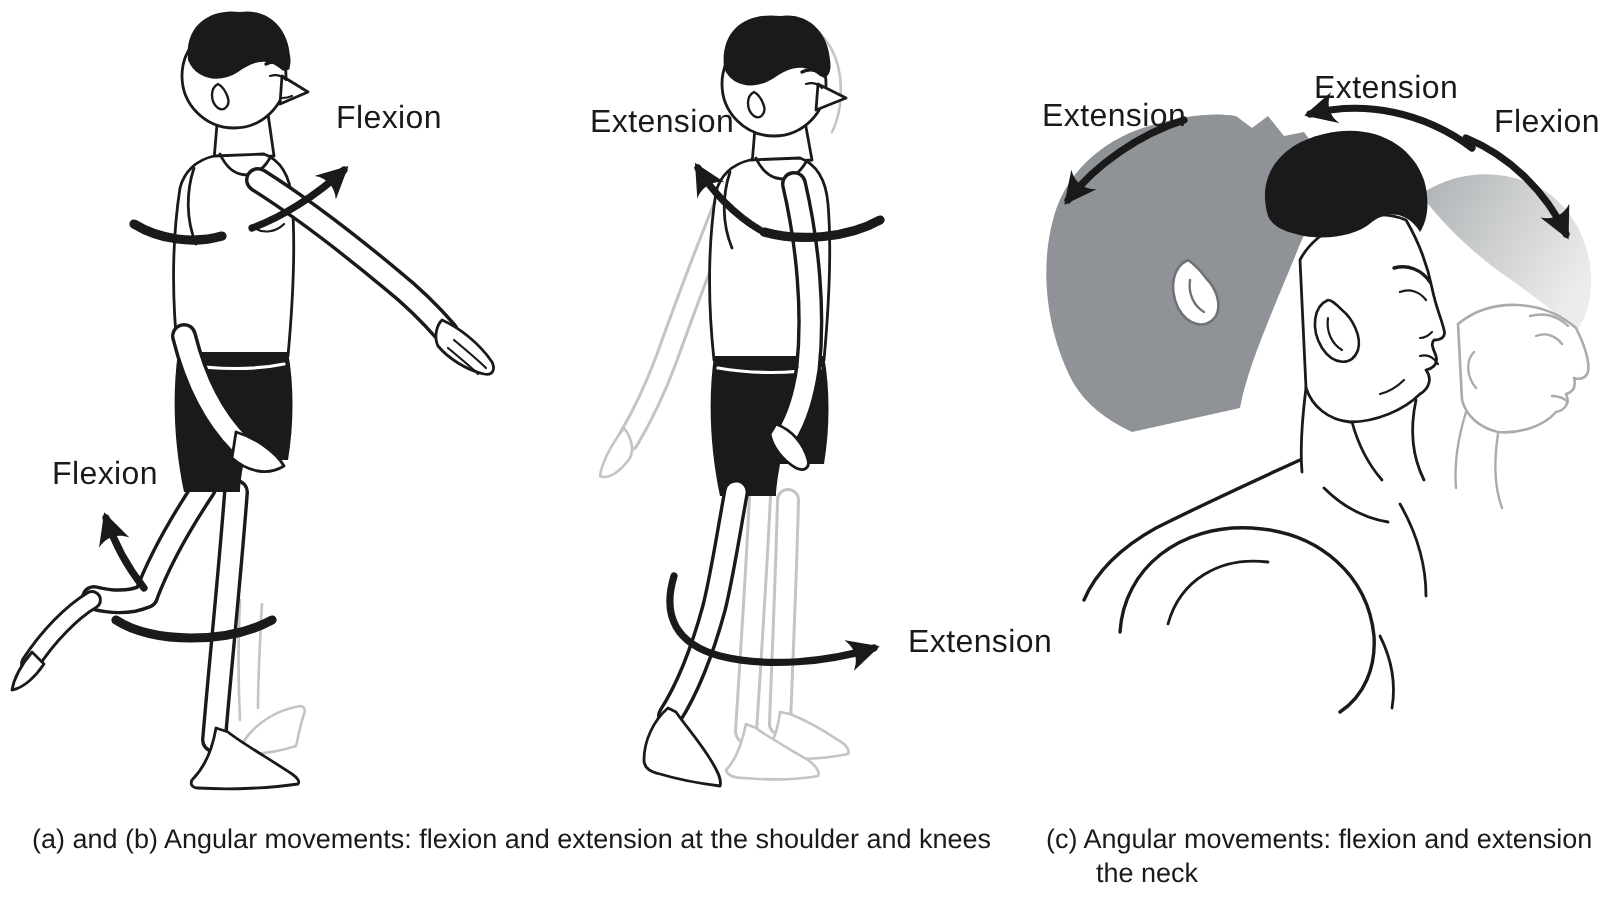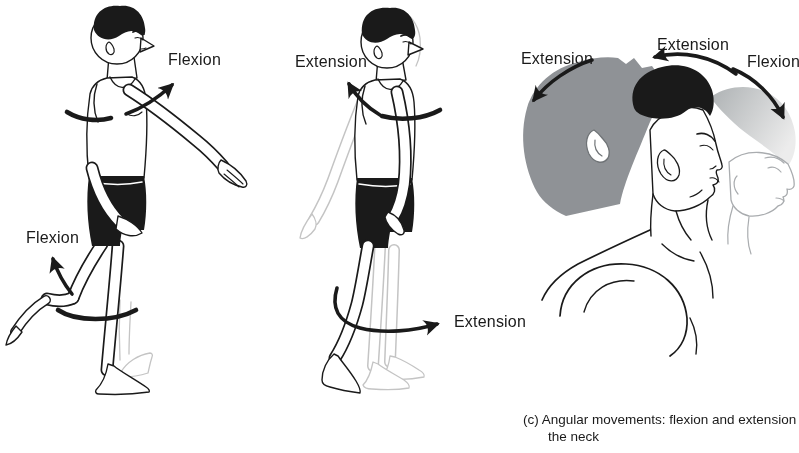--- a/index.html
+++ b/index.html
@@ -239,15 +239,16 @@
   </svg>
 
   <div class="lbl" style="left:168px;top:51px">Flexion</div>
   <div class="lbl" style="left:26px;top:229px">Flexion</div>
   <div class="lbl" style="left:295px;top:53px">Extension</div>
   <div class="lbl" style="left:454px;top:313px">Extension</div>
   <div class="lbl" style="left:521px;top:50px">Extension</div>
   <div class="lbl" style="left:657px;top:36px">Extension</div>
   <div class="lbl" style="left:747px;top:53px">Flexion</div>
 
+  <div class="cap" style="left:16px;top:412px;white-space:nowrap">(a) and (b) Angular movements: flexion and extension at the shoulder and knees</div>
   <div class="cap cap-c" style="left:523px;top:412px">(c) Angular movements: flexion and extension of the neck</div>
 
 </div>
 
 </body></html>

